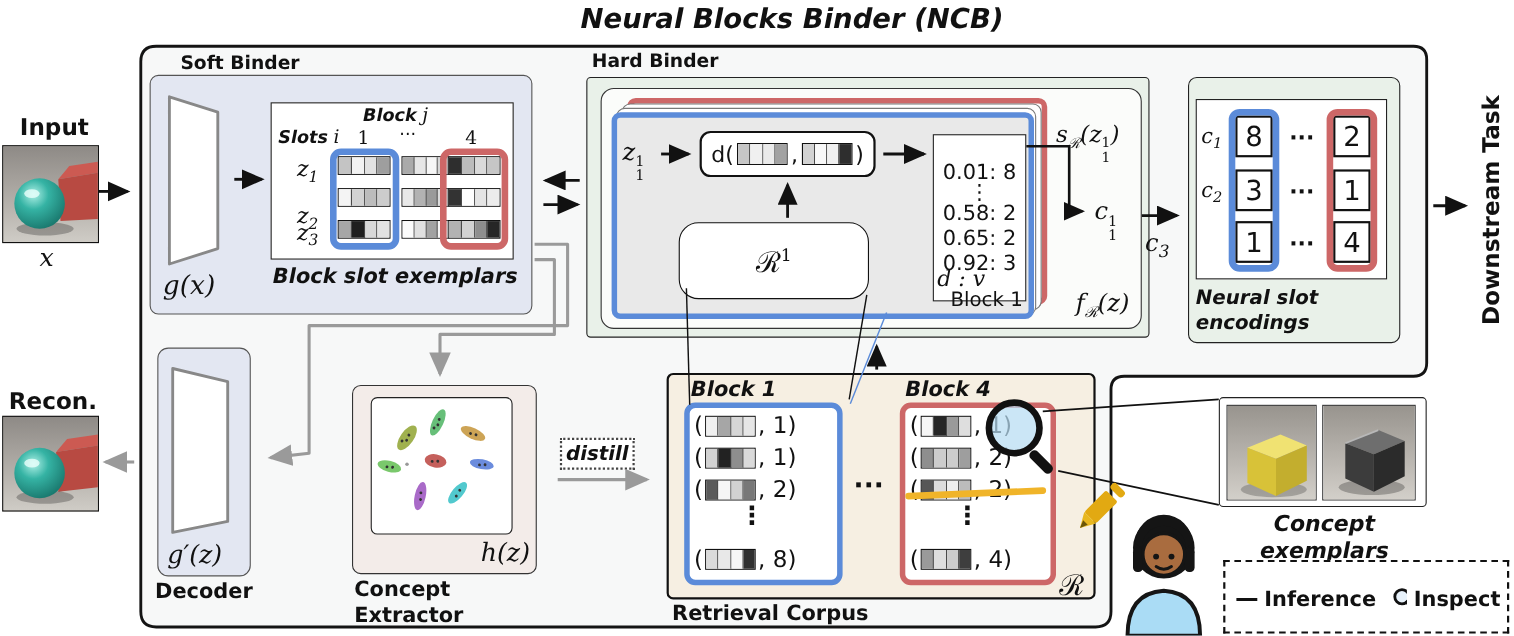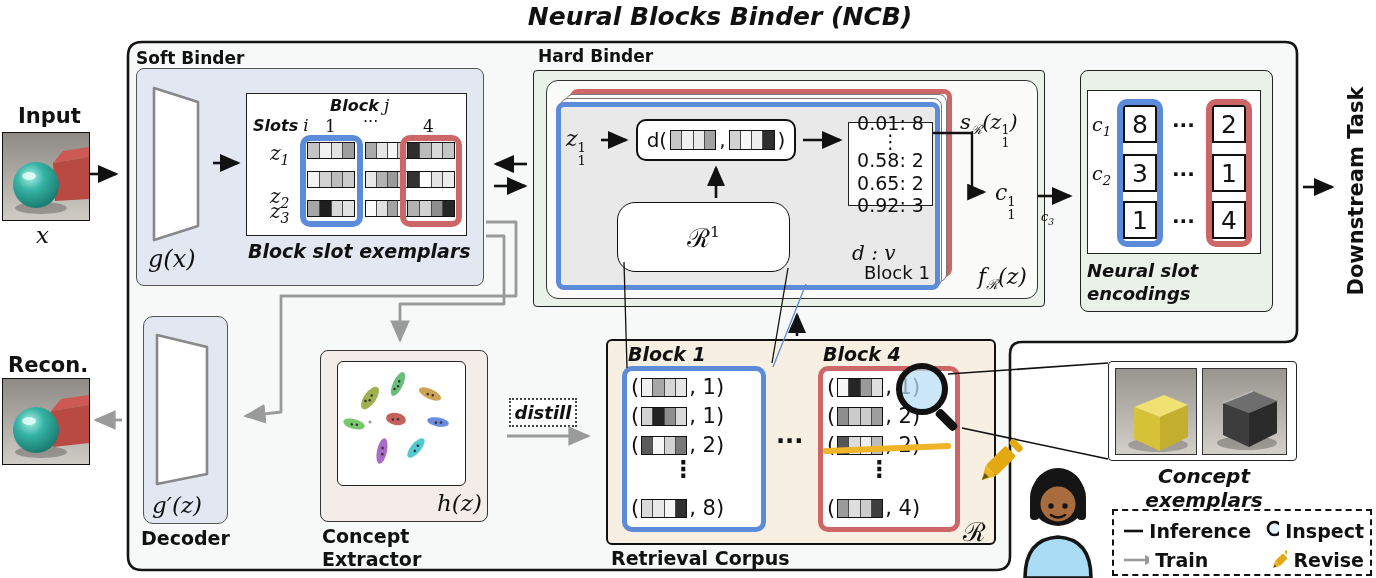--- a/index.html
+++ b/index.html
@@ -63,21 +63,21 @@
   <svg width="86" height="85" style="border:1.6px solid #111;background:#a8a49e;">
     <rect width="86" height="85" fill="url(#scbg)"></rect>
     <polygon points="48,32 58,20 86,16 86,26" fill="#cc5a52"></polygon>
     <polygon points="48,32 86,26 86,64 50,68" fill="#b84a42"></polygon>
     <ellipse cx="38" cy="73" rx="26" ry="6" fill="#000" opacity="0.25"></ellipse>
     <circle cx="33" cy="51" r="23" fill="url(#teal)"></circle>
     <ellipse cx="26" cy="42" rx="7" ry="4" fill="#eafffb" opacity="0.8"></ellipse>
   </svg>
 </div>
 
-<div class="abs bold" style="left:136px;top:48px;font-size:17px;">Soft Binder</div>
+<div class="abs bold" style="left:164px;top:48px;font-size:17px;">Soft Binder</div>
 <div class="panel" style="left:136px;top:68px;width:348px;height:218px;background:#e3e7f2;border-color:#555;"></div>
 
 <svg class="abs" style="left:150px;top:80px;" width="64" height="168">
   <polygon points="4,8 48,22 48,146 4,160" fill="#ffffff" stroke="#888" stroke-width="2.6" stroke-linejoin="round"></polygon>
 </svg>
 <div class="abs mathlbl" style="left:148px;top:245px;font-size:24px;">g(x)</div>
 
 <div class="whitebox" style="left:246px;top:93px;width:221px;height:143px;"></div>
 <div class="abs" style="left:330px;top:95px;font-size:16px;">
   <span class="bi">Block</span>
@@ -188,21 +188,21 @@
   <span>,</span>
   <span class="cellstrip" style="width:46px;height:20px;">
       <div class="cell" style="background: rgb(210, 210, 210);"></div>
       <div class="cell" style="background: rgb(248, 248, 248);"></div>
       <div class="cell" style="background: rgb(240, 240, 240);"></div>
       <div class="cell" style="background: rgb(46, 46, 46);"></div>
     </span>
   <span>)</span>
 </div>
 
-<div class="whitebox" style="left:848px;top:122px;width:85px;height:84px;border-width:1.6px;display:flex;flex-direction:column;align-items:center;justify-content:center;font-size:19px;line-height:1.18;">
+<div class="whitebox" style="left:848px;top:122px;width:85px;height:152px;border-width:1.6px;display:flex;flex-direction:column;align-items:center;justify-content:center;font-size:19px;line-height:1.18;">
   <div>0.01: 8</div>
   <div style="line-height:0.8;">⋮</div>
   <div>0.58: 2</div>
   <div>0.65: 2</div>
   <div>0.92: 3</div>
 </div>
 <div class="abs mathlbl" style="left:852px;top:241px;font-size:20px;">d : v</div>
 <div class="abs" style="left:864px;top:262px;font-size:18px;">Block 1</div>
 
 <div class="abs" style="left:617px;top:202px;width:173px;height:70px;background:#fff;border:1.6px solid #111;border-radius:18px;box-sizing:border-box;display:flex;align-items:center;justify-content:center;">
@@ -229,21 +229,21 @@
 
 <div class="panel" style="left:1080px;top:70px;width:193px;height:242px;background:#e9f1e9;border-color:#222;"></div>
 <div class="whitebox" style="left:1087px;top:90px;width:174px;height:164px;"></div>
 
 <div class="abs mathlbl" style="left:1092px;top:113px;font-size:19px;">
   <span>c</span><sub style="font-size:70%;">1</sub>
 </div>
 <div class="abs mathlbl" style="left:1092px;top:162px;font-size:19px;">
   <span>c</span><sub style="font-size:70%;">2</sub>
 </div>
-<div class="abs mathlbl" style="left:1041px;top:209px;font-size:13px;">
+<div class="abs mathlbl" style="left:1041px;top:209px;font-size:22px;">
   <span>c</span><sub style="font-size:70%;">3</sub>
 </div>
 
 <div class="numbox" style="left:1123px;top:105px;width:34px;height:38px;">8</div>
 <div class="numbox" style="left:1212px;top:105px;width:34px;height:38px;">2</div>
 <div class="numbox" style="left:1123px;top:154px;width:34px;height:38px;">3</div>
 <div class="numbox" style="left:1212px;top:154px;width:34px;height:38px;">1</div>
 <div class="numbox" style="left:1123px;top:201px;width:34px;height:38px;">1</div>
 <div class="numbox" style="left:1212px;top:201px;width:34px;height:38px;">4</div>
 
@@ -518,29 +518,13 @@
         <line x1="2" y1="6" x2="24" y2="6" stroke="#111" stroke-width="2.6"></line>
         <polygon points="23,1 33,6 23,11" fill="#111"></polygon>
       </svg>
     <span class="bold" style="font-size:19px;">Inference</span>
     <svg width="24" height="24" style="margin-left:8px;">
         <circle cx="9.5" cy="9.5" r="6.5" stroke="#111" stroke-width="2.6" fill="#e8f2fb"></circle>
         <line x1="14.5" y1="14.5" x2="21" y2="21" stroke="#111" stroke-width="4" stroke-linecap="round"></line>
       </svg>
     <span class="bold" style="font-size:19px;">Inspect</span>
   </div>
-  <div class="legend-row">
-    <svg width="36" height="12">
-        <line x1="2" y1="6" x2="24" y2="6" stroke="#9a9a9a" stroke-width="2.6"></line>
-        <polygon points="23,1 33,6 23,11" fill="#9a9a9a"></polygon>
-      </svg>
-    <span class="bold" style="font-size:19px;">Train</span>
-    <svg width="24" height="24" style="margin-left:55px;">
-        <g transform="rotate(45 12 12)">
-          <rect x="8.5" y="1" width="7" height="3" rx="1.4" fill="#e2a912"></rect>
-          <rect x="8.5" y="6" width="7" height="11" rx="1" fill="#e2a912"></rect>
-          <polygon points="8.5,17 15.5,17 12,23" fill="#e8b71f"></polygon>
-          <polygon points="10.7,19.5 13.3,19.5 12,23" fill="#6b5608"></polygon>
-        </g>
-      </svg>
-    <span class="bold" style="font-size:19px;">Revise</span>
-  </div>
 </div>
 
 </body></html>

